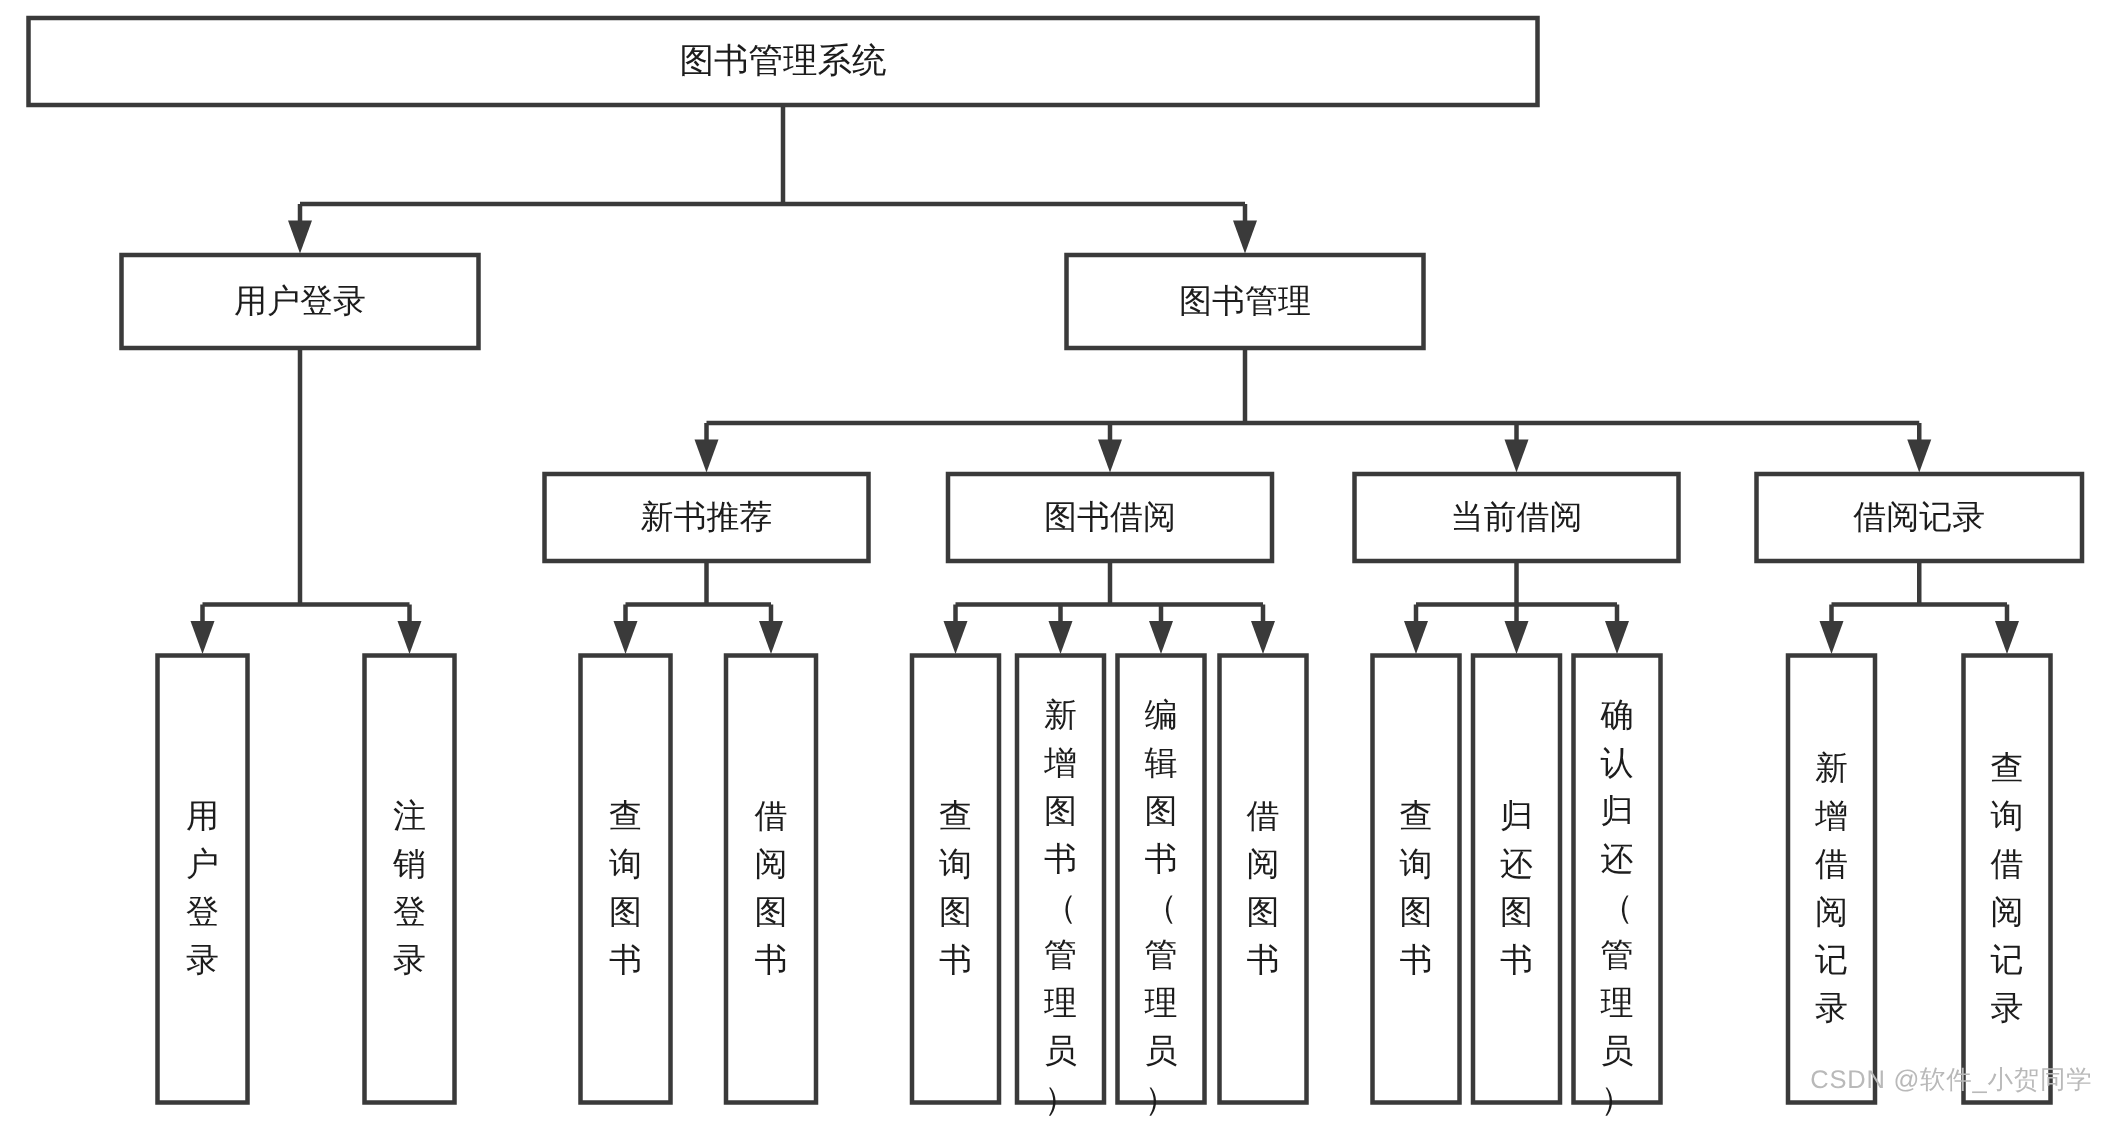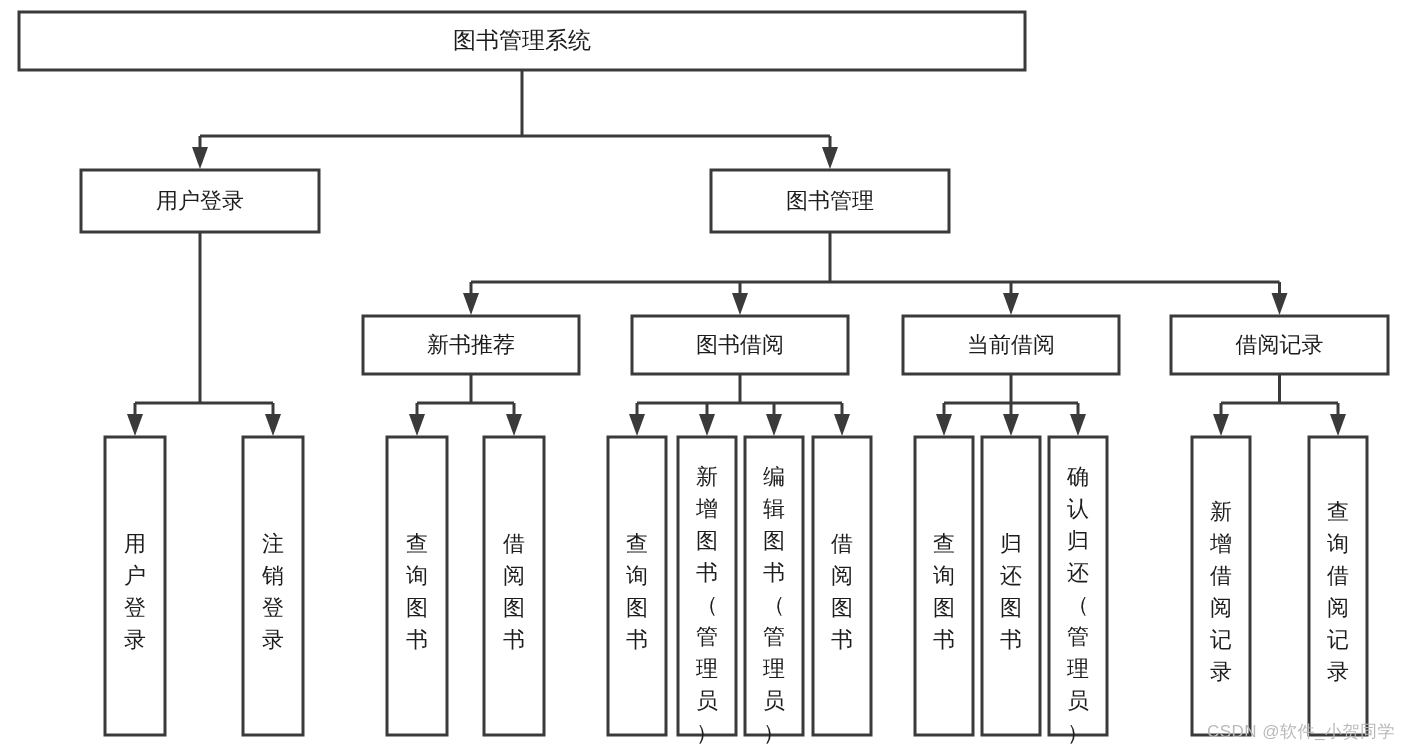--- a/index.html
+++ b/index.html
@@ -47,21 +47,21 @@
     font-size: 22px;
     text-anchor: middle;
     dominant-baseline: middle;
   }
   .title-label {
     font-size: 23px;
   }
   .watermark {
     position: absolute;
     right: 10px;
-    bottom: 4px;
+    bottom: 16px;
     color: #b9b9b9;
     font-size: 17px;
     font-family: "Liberation Sans", "DejaVu Sans", sans-serif;
     letter-spacing: 0.5px;
     white-space: nowrap;
     pointer-events: none;
   }
 </style>
 </head>
 <body>

